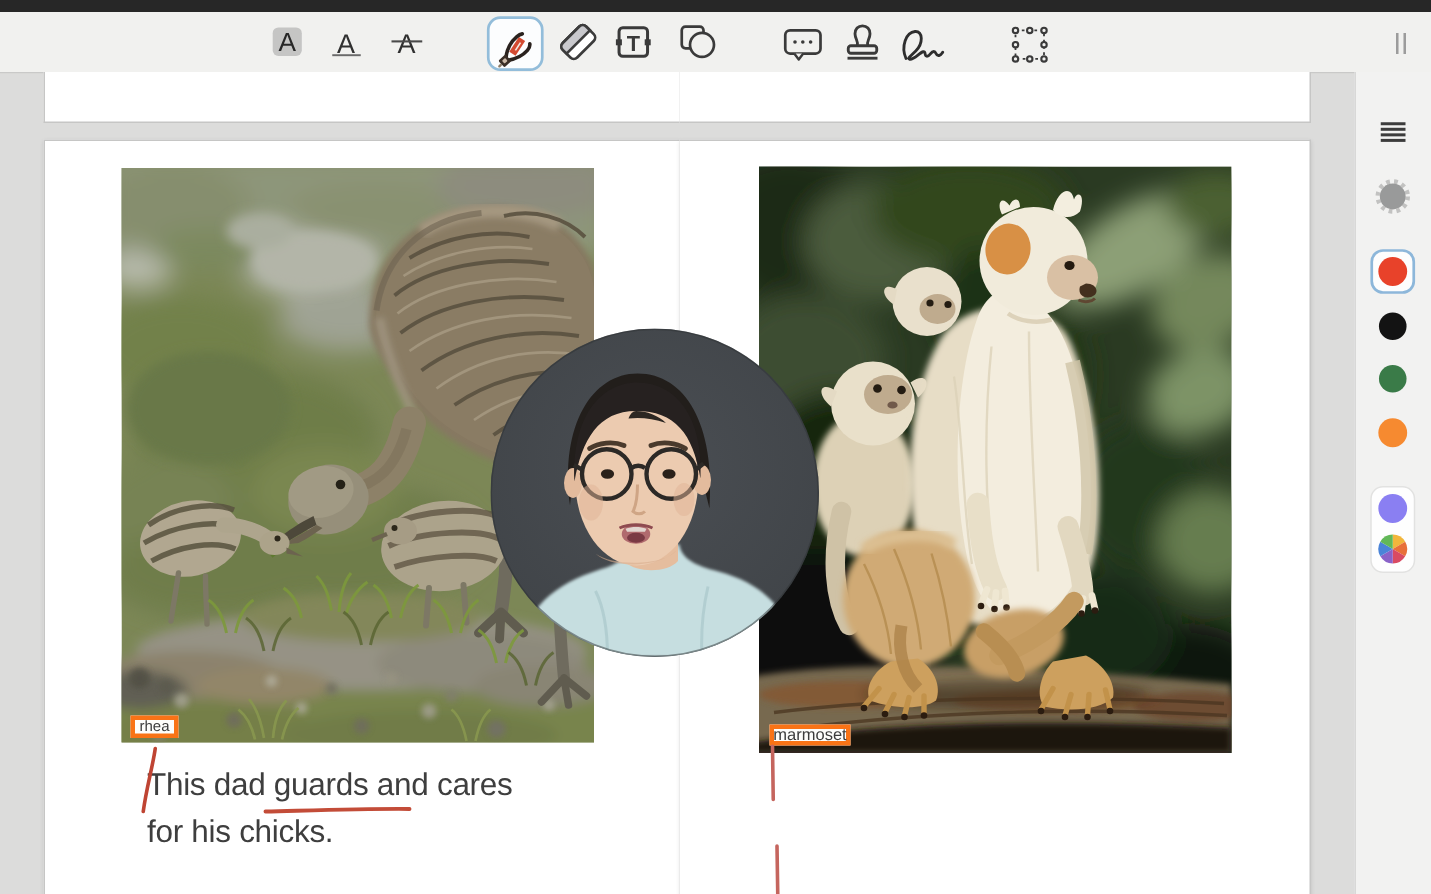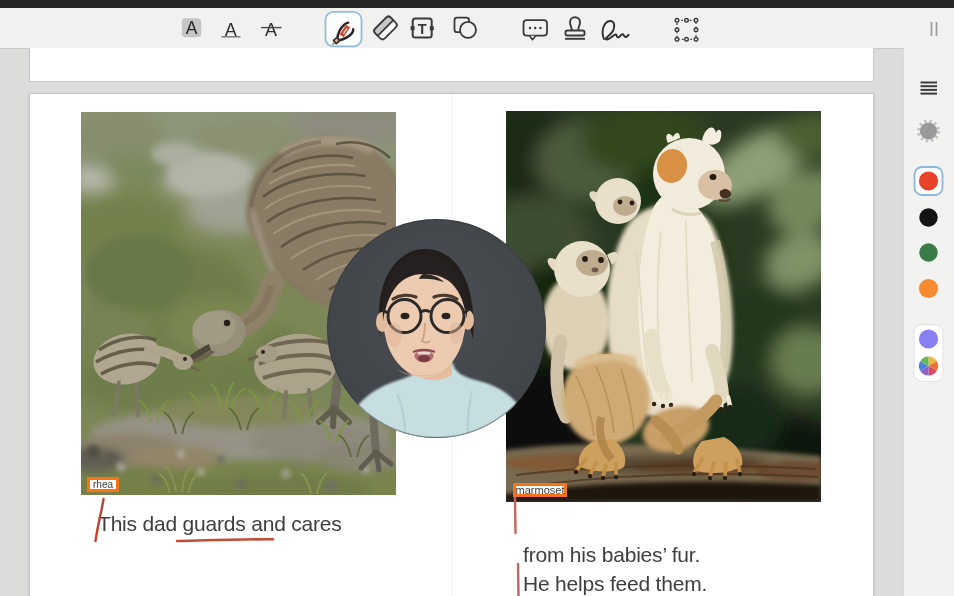--- a/index.html
+++ b/index.html
@@ -348,22 +348,21 @@
         <circle cx="204" cy="367" r="2.2"></circle>
         <circle cx="219" cy="367" r="2.2"></circle>
         <circle cx="234" cy="363" r="2.2"></circle>
     </g>
     <path d="M 95,306 C 92,322 96,338 106,348" stroke="#a87e44" stroke-width="8" fill="none" opacity="0.7"></path>
   </svg>
   <div class="lbl" style="left:87px;top:477px;width:32px;height:15px;font-size:10px;">rhea</div>
   <div class="lbl" style="left:513px;top:483px;width:54px;height:14px;font-size:11px;">marmoset</div>
 
   <div class="bt" style="left:98px;top:513px;text-align:right;">This dad guards and cares</div>
-  <div class="bt" style="left:523px;top:544px;">from his babies’ fur.</div>
-  <div class="bt" style="left:523px;top:573px;">He helps feed them.</div>
+  <div class="bt" style="left:98px;top:544px;">for his chicks.</div>
 
   <svg id="marks" style="position:absolute;left:0;top:490px" width="954" height="106" viewBox="0 0 954 106">
     <path d="M 103.5,9 C 102,20 97.5,36 95.5,51" stroke="#bf4433" stroke-width="2.4" fill="none" stroke-linecap="round"></path>
     <path d="M 177,51 C 210,50.2 245,49 273,49.3" stroke="#c34c38" stroke-width="2.6" fill="none" stroke-linecap="round"></path>
     <path d="M 515,7.5 L 515.5,43" stroke="#c5655e" stroke-width="2.4" fill="none" stroke-linecap="round"></path>
     <path d="M 518,74 L 518.5,106" stroke="#c5655e" stroke-width="2.4" fill="none" stroke-linecap="round"></path>
   </svg>
   <svg id="webcam" style="position:absolute;left:327px;top:219px" width="219" height="219" viewBox="0 0 219 219">
     <defs>
       <clipPath id="camclip">

